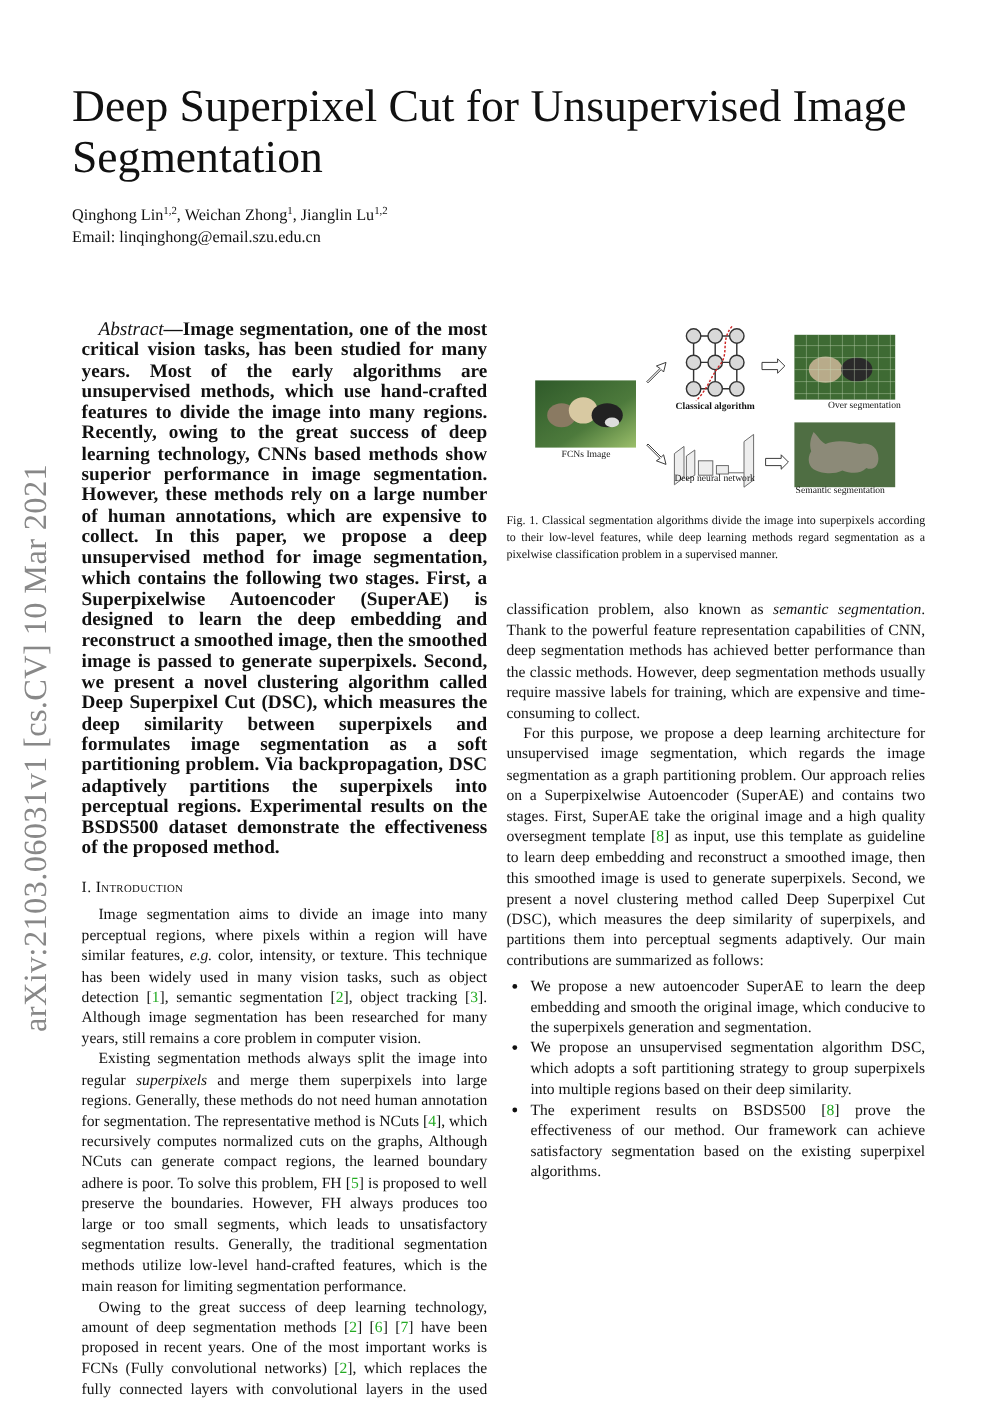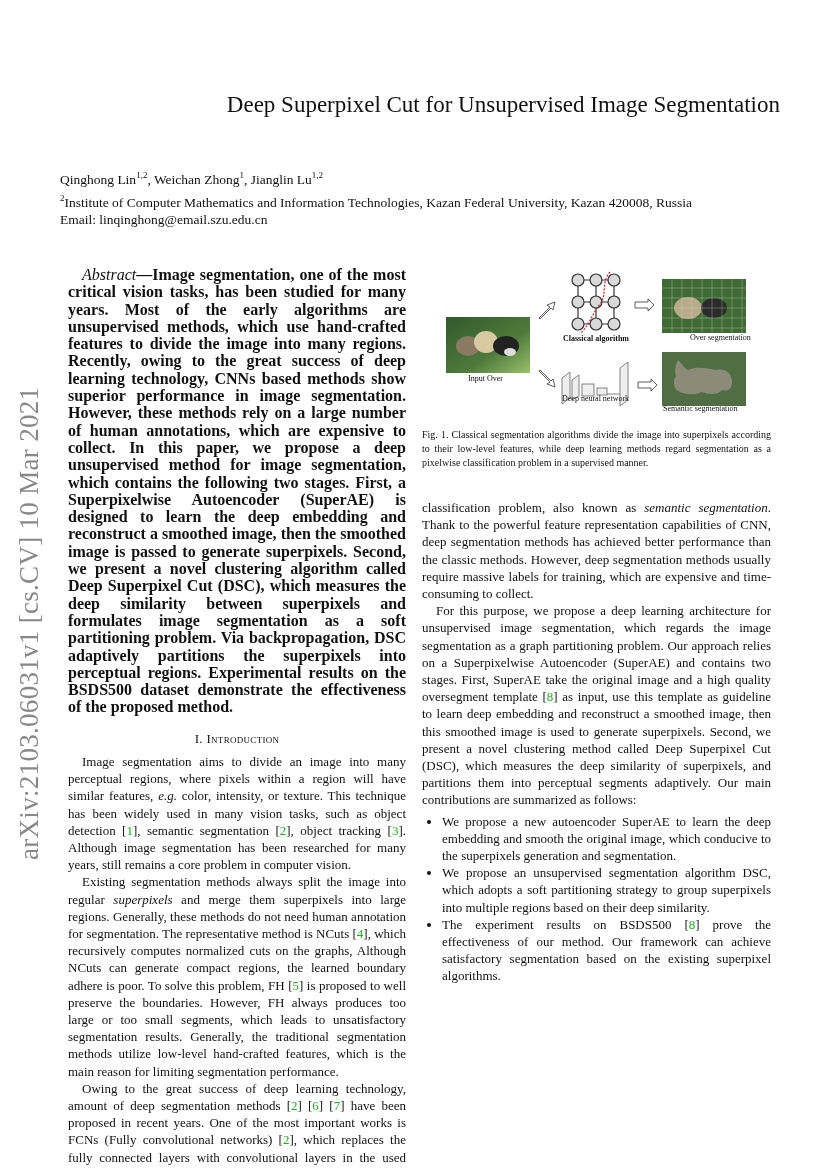--- a/index.html
+++ b/index.html
@@ -1,30 +1,30 @@
 <!DOCTYPE html>
 <html><head>
 <meta charset="utf-8">
 <style>
   html, body { margin: 0; padding: 0; background: #ffffff; }
   body { width: 827px; height: 1169px; position: relative; overflow: hidden;
          font-family: "Liberation Serif", "DejaVu Serif", serif; color: #111; }
   .arxiv { position: absolute; left: 14px; top: 860px; transform-origin: 0 0; transform: rotate(-90deg);
            font-size: 27px; color: #888; white-space: nowrap; letter-spacing: 0.3px; }
-  .title { position: absolute; left: 60px; top: 84px; width: 720px; text-align: right;
-           font-size: 23px; line-height: 42px; }
+  .title { position: absolute; left: 60px; top: 68px; width: 720px; text-align: left;
+           font-size: 38px; line-height: 42px; }
   .authors { position: absolute; left: 60px; top: 166px; width: 720px; text-align: left;
              font-size: 13.5px; line-height: 18px; }
   .authors sup { font-size: 9px; }
   .col { position: absolute; font-size: 13px; line-height: 17.2px; text-align: justify; }
   .left { left: 68px; top: 266px; width: 338px; }
   .right { left: 422px; top: 499px; width: 349px; }
   .abstract { font-weight: bold; text-indent: 14px; margin: 0; font-size: 16px; line-height: 17.3px; }
   .abstract i { font-weight: normal; }
-  .sec { text-align: center; margin: 14px 0 6px 0; font-size: 13px; letter-spacing: 0.3px; }
+  .sec { margin: 14px 0 6px 0; font-size: 13px; letter-spacing: 0.3px; }
   .sec .sc { font-variant: small-caps; }
   p.para { margin: 0; text-indent: 14px; }
   .cite { color: #22aa22; }
   ul.contrib { margin: 4px 0 0 0; padding-left: 20px; }
   ul.contrib li { margin: 0; }
   .figure { position: absolute; left: 432px; top: 266px; width: 345px; height: 150px; }
   .caption { position: absolute; left: 422px; top: 428px; width: 349px; font-size: 10px; line-height: 14px; text-align: justify; }
   .flabel { position: absolute; font-size: 8px; text-align: center; white-space: nowrap; }
 </style>
 </head>
@@ -33,21 +33,20 @@
 <div class="arxiv">arXiv:2103.06031v1  [cs.CV]  10 Mar 2021</div>
 
 <div class="title">Deep Superpixel Cut for Unsupervised Image Segmentation</div>
 
 <div class="authors">
   <div>
     <span>Qinghong Lin</span><sup>1,2</sup>,
     <span>Weichan Zhong</span><sup>1</sup>,
     <span>Jianglin Lu</span><sup>1,2</sup>
   </div>
-  <div><sup>2</sup><span>Institute of Computer Mathematics and Information Technologies, Kazan Federal University, Kazan 420008, Russia</span></div>
   <div>Email: linqinghong@email.szu.edu.cn</div>
 </div>
 
 <div class="col left">
   <p class="abstract"><i>Abstract</i><span>—Image segmentation, one of the most critical vision tasks, has been studied for many years. Most of the early algorithms are unsupervised methods, which use hand-crafted features to divide the image into many regions. Recently, owing to the great success of deep learning technology, CNNs based methods show superior performance in image segmentation. However, these methods rely on a large number of human annotations, which are expensive to collect. In this paper, we propose a deep unsupervised method for image segmentation, which contains the following two stages. First, a Superpixelwise Autoencoder (SuperAE) is designed to learn the deep embedding and reconstruct a smoothed image, then the smoothed image is passed to generate superpixels. Second, we present a novel clustering algorithm called Deep Superpixel Cut (DSC), which measures the deep similarity between superpixels and formulates image segmentation as a soft partitioning problem. Via backpropagation, DSC adaptively partitions the superpixels into perceptual regions. Experimental results on the BSDS500 dataset demonstrate the effectiveness of the proposed method.</span></p>
 
   <div class="sec"><span>I.</span> <span class="sc">Introduction</span></div>
 
   <p class="para"><span>Image segmentation aims to divide an image into many perceptual regions, where pixels within a region will have similar features, </span><i>e.g.</i><span> color, intensity, or texture. This technique has been widely used in many vision tasks, such as object detection [</span><a class="cite">1</a><span>], semantic segmentation [</span><a class="cite">2</a><span>], object tracking [</span><a class="cite">3</a><span>]. Although image segmentation has been researched for many years, still remains a core problem in computer vision.</span></p>
 
@@ -122,21 +121,21 @@
         <path d="M230,22 H314 M230,32 H314 M230,42 H314 M230,52 H314 M230,62 H314"></path>
         <path d="M240,13 V67 M250,13 V67 M260,13 V67 M270,13 V67 M280,13 V67 M290,13 V67 M300,13 V67 M310,13 V67"></path>
       </g>
     </g>
 
     <g>
       <rect x="230" y="86" width="84" height="54" fill="#4f6e43"></rect>
       <path d="M246,94 C250,98 252,102 256,104 C264,100 276,102 284,104 C292,102 300,106 300,116 C300,124 294,126 290,124 C284,130 276,128 270,126 C262,130 252,128 248,126 C242,124 240,116 244,110 C242,104 244,98 246,94 Z" fill="#8c8a78"></path>
     </g>
   </svg>
-  <div class="flabel" style="left:36px; top:108px;">Input Over</div>
+  <div class="flabel" style="left:36px; top:108px;">FCNs Image</div>
   <div class="flabel" style="left:131px; top:68px;font-weight:bold;">Classical algorithm</div>
   <div class="flabel" style="left:238px; top:67px;padding-left:20px;">Over segmentation</div>
   <div class="flabel" style="left:130px; top:128px;">Deep neural network</div>
   <div class="flabel" style="left:231px; top:138px;">Semantic segmentation</div>
 </div>
 
 <div class="caption">Fig. 1.  Classical segmentation algorithms divide the image into superpixels according to their low-level features, while deep learning methods regard segmentation as a pixelwise classification problem in a supervised manner.</div>
 
 <div class="col right">
   <p class="para" style="text-indent:0"><span>classification problem, also known as </span><i>semantic segmentation</i><span>. Thank to the powerful feature representation capabilities of CNN, deep segmentation methods has achieved better performance than the classic methods. However, deep segmentation methods usually require massive labels for training, which are expensive and time-consuming to collect.</span></p>

